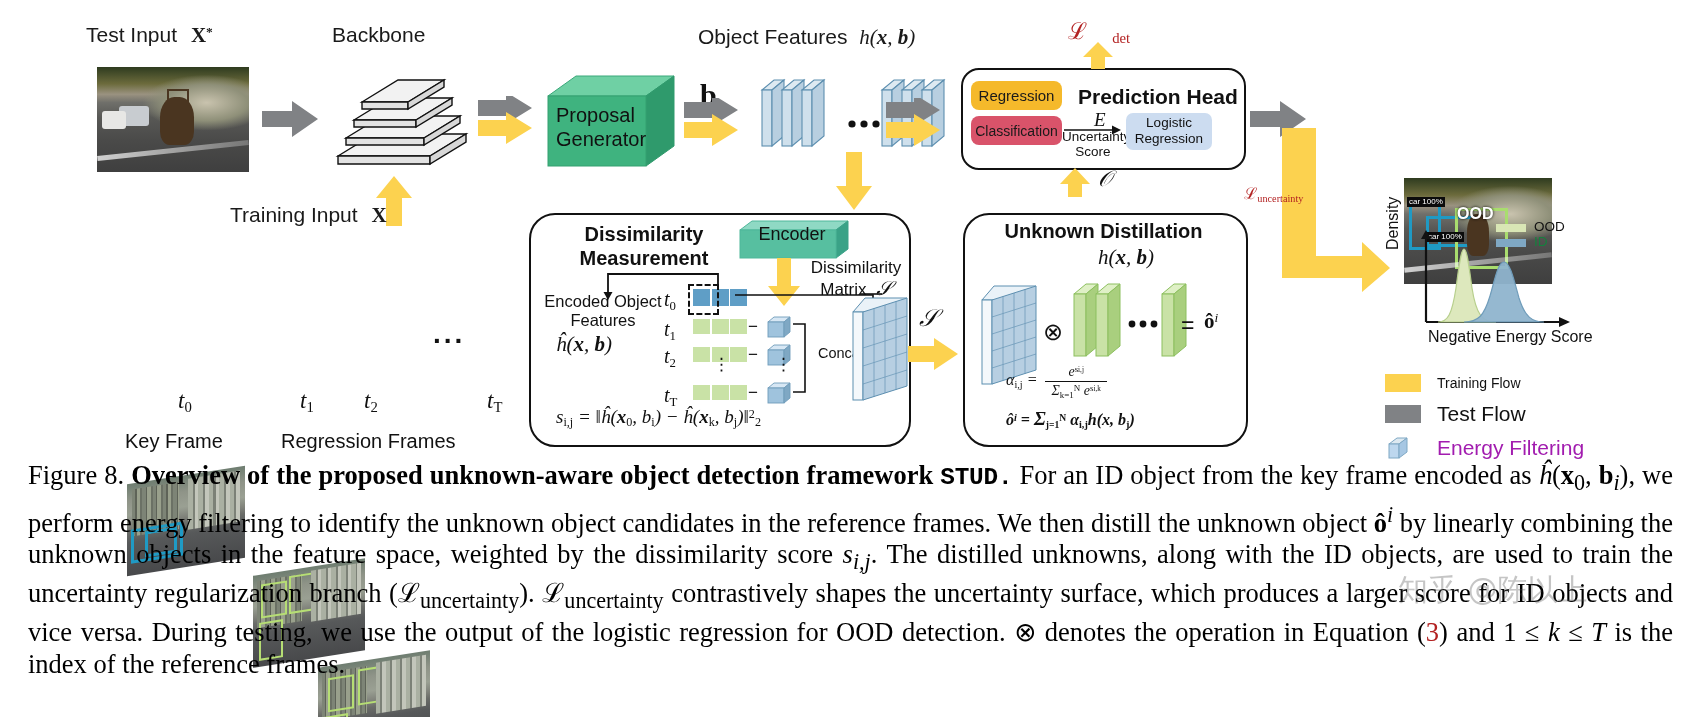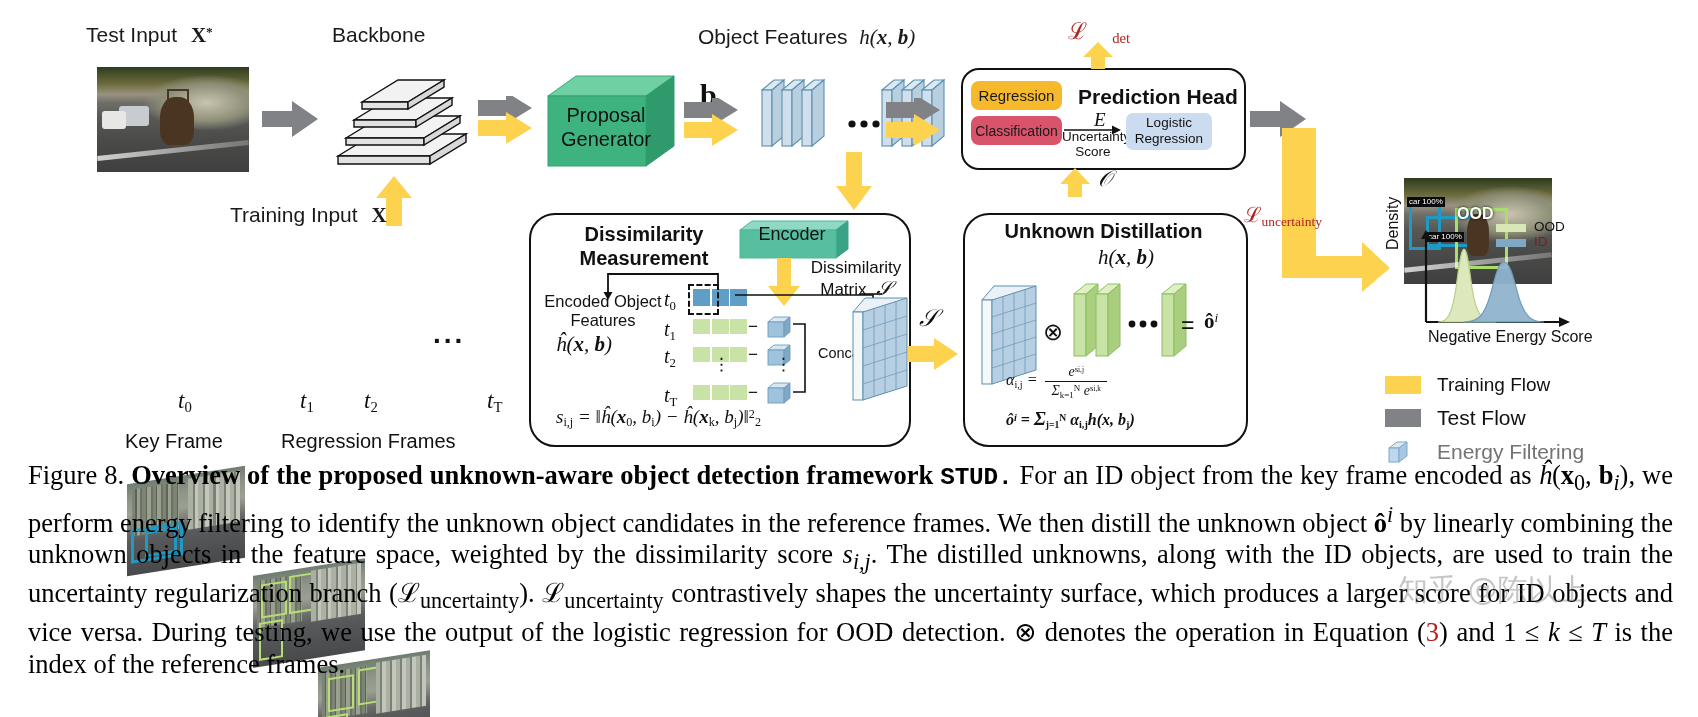--- a/index.html
+++ b/index.html
@@ -95,21 +95,21 @@
 <svg class="abs" style="left:478px;top:96px;" width="58" height="48">
   <path d="M0,4 L28,4 L28,-4 L54,12 L28,28 L28,20 L0,20 Z" fill="#808285"></path>
   <path d="M0,24 L28,24 L28,16 L54,32 L28,48 L28,40 L0,40 Z" fill="#fcd24f"></path>
 </svg>
 
 <svg class="abs" style="left:540px;top:70px;" width="136" height="100">
   <path d="M8,26 L36,6 L134,6 L106,26 Z" fill="#6fd0a4" stroke="#3aa87a" stroke-width="1"></path>
   <path d="M106,26 L134,6 L134,76 L106,96 Z" fill="#2f9a6c" stroke="#2f9a6c" stroke-width="1"></path>
   <rect x="8" y="26" width="98" height="70" fill="#3fb37f" stroke="#35a071" stroke-width="1"></rect>
 </svg>
-<div class="abs" style="left:556px;top:103px;width:100px;text-align:center;font-size:20px;line-height:24px;color:#111;">
+<div class="abs" style="left:556px;top:103px;width:100px;text-align:left;font-size:20px;line-height:24px;color:#111;">
   <div>Proposal</div>
   <div>Generator</div>
 </div>
 
 <div class="abs serif bold" style="left:700px;top:78px;font-size:30px;">b</div>
 
 <svg class="abs" style="left:684px;top:98px;" width="58" height="48">
   <path d="M0,4 L28,4 L28,-4 L54,12 L28,28 L28,20 L0,20 Z" fill="#808285"></path>
   <path d="M0,24 L28,24 L28,16 L54,32 L28,48 L28,40 L0,40 Z" fill="#fcd24f"></path>
 </svg>
@@ -219,21 +219,21 @@
   <div class="deer" style="left:63px;top:36px;width:22px;height:42px;"></div>
   <div class="abs" style="left:3px;top:19px;background:#0b0b0b;color:#fff;font-size:8px;padding:0 2px;line-height:10px;">car 100%</div>
   <div class="abs" style="left:22px;top:54px;background:#0b0b0b;color:#fff;font-size:8px;padding:0 2px;line-height:10px;">car 100%</div>
   <div class="abs" style="left:53px;top:27px;color:#fff;font-size:16px;font-weight:bold;text-shadow:0 0 3px #000;">OOD</div>
 </div>
 
 <svg class="abs" style="left:1252px;top:128px;" width="140" height="165">
   <path d="M30,0 L64,0 L64,128 L110,128 L110,114 L138,140 L110,164 L110,150 L30,150 Z" fill="#fcd24f"></path>
 </svg>
 
-<div class="abs serif red" style="left:1244px;top:200px;font-size:21px;">
+<div class="abs serif red" style="left:1244px;top:182px;font-size:16px;">
   ℒ<span class="sub" style="font-style:normal;">uncertainty</span>
 </div>
 
 <div class="abs" style="left:1404px;top:222px;width:180px;height:122px;">
   <svg width="180" height="122" viewBox="0 0 180 122">
 
     <rect x="92" y="2" width="30" height="8" fill="#d9e6b5"></rect>
     <rect x="92" y="17" width="30" height="8" fill="#7fa8c4"></rect>
 
     <path d="M22,12 L22,100" stroke="#111" stroke-width="2.2" fill="none"></path>
@@ -242,38 +242,38 @@
     <path d="M155,95 L166,100 L155,105 Z" fill="#111"></path>
 
     <path d="M34,100 C44,100 48,92 52,66 C55,44 57,27 60,27 C63,27 65,44 68,66 C72,92 78,100 92,100 Z" fill="#dde8bd" stroke="#b7cf8c" stroke-width="1.2"></path>
 
     <path d="M60,100 C74,100 80,94 86,74 C91,57 94,40 100,40 C106,40 110,58 115,76 C121,95 128,100 140,100 Z" fill="#8fb4cd" fill-opacity="0.95" stroke="#6f9cba" stroke-width="1.2"></path>
   </svg>
 </div>
 <div class="abs" style="left:1384px;top:250px;transform:rotate(-90deg);transform-origin:left top;font-size:16px;color:#111;">Density</div>
 <div class="abs" style="left:1428px;top:328px;font-size:16px;color:#111;">Negative Energy Score</div>
 <div class="abs" style="left:1534px;top:219px;font-size:13.5px;color:#111;">OOD</div>
-<div class="abs" style="left:1534px;top:234px;font-size:13.5px;color:#7f1d1d;">ID</div>
+<div class="abs" style="left:1534px;top:234px;font-size:13.5px;color:#15803d;">ID</div>
 
 <div class="abs" style="left:1385px;top:374px;">
   <div style="display:flex;align-items:center;margin-bottom:10px;">
     <div style="width:36px;height:18px;background:#fcd24f;"></div>
-    <div style="margin-left:16px;font-size:19px;color:#111;">Training Flow</div>
+    <div style="margin-left:16px;font-size:14px;color:#111;">Training Flow</div>
   </div>
   <div style="display:flex;align-items:center;margin-bottom:10px;">
     <div style="width:36px;height:18px;background:#808285;"></div>
     <div style="margin-left:16px;font-size:21px;color:#111;">Test Flow</div>
   </div>
   <div style="display:flex;align-items:center;">
     <svg width="36" height="24">
       <path d="M4,8 L12,2 L22,2 L14,8 Z" fill="#dde9f1" stroke="#7fa8c4" stroke-width="1"></path>
       <rect x="4" y="8" width="10" height="14" fill="#bdd7ee" stroke="#7fa8c4" stroke-width="1"></rect>
       <path d="M14,8 L22,2 L22,16 L14,22 Z" fill="#a7c7e3" stroke="#7fa8c4" stroke-width="1"></path>
     </svg>
-    <div style="margin-left:16px;font-size:21px;color:#737373;">Energy Filtering</div>
+    <div style="margin-left:16px;font-size:21px;color:#a21caf;">Energy Filtering</div>
   </div>
 </div>
 
 <div class="abs frame-skew photo city-photo" style="left:127px;top:264px;width:118px;height:92px;">
   <div class="abs" style="left:4px;top:46px;width:46px;height:28px;border:3px solid #1f9ac4;"></div>
   <div class="abs" style="left:18px;top:50px;width:26px;height:20px;border:3px solid #1f9ac4;"></div>
 </div>
 <div class="abs serif ital" style="left:178px;top:388px;font-size:23px;">t<span class="sub" style="font-style:normal;">0</span></div>
 <div class="abs" style="left:125px;top:430px;font-size:20px;color:#111;">Key Frame</div>
 

